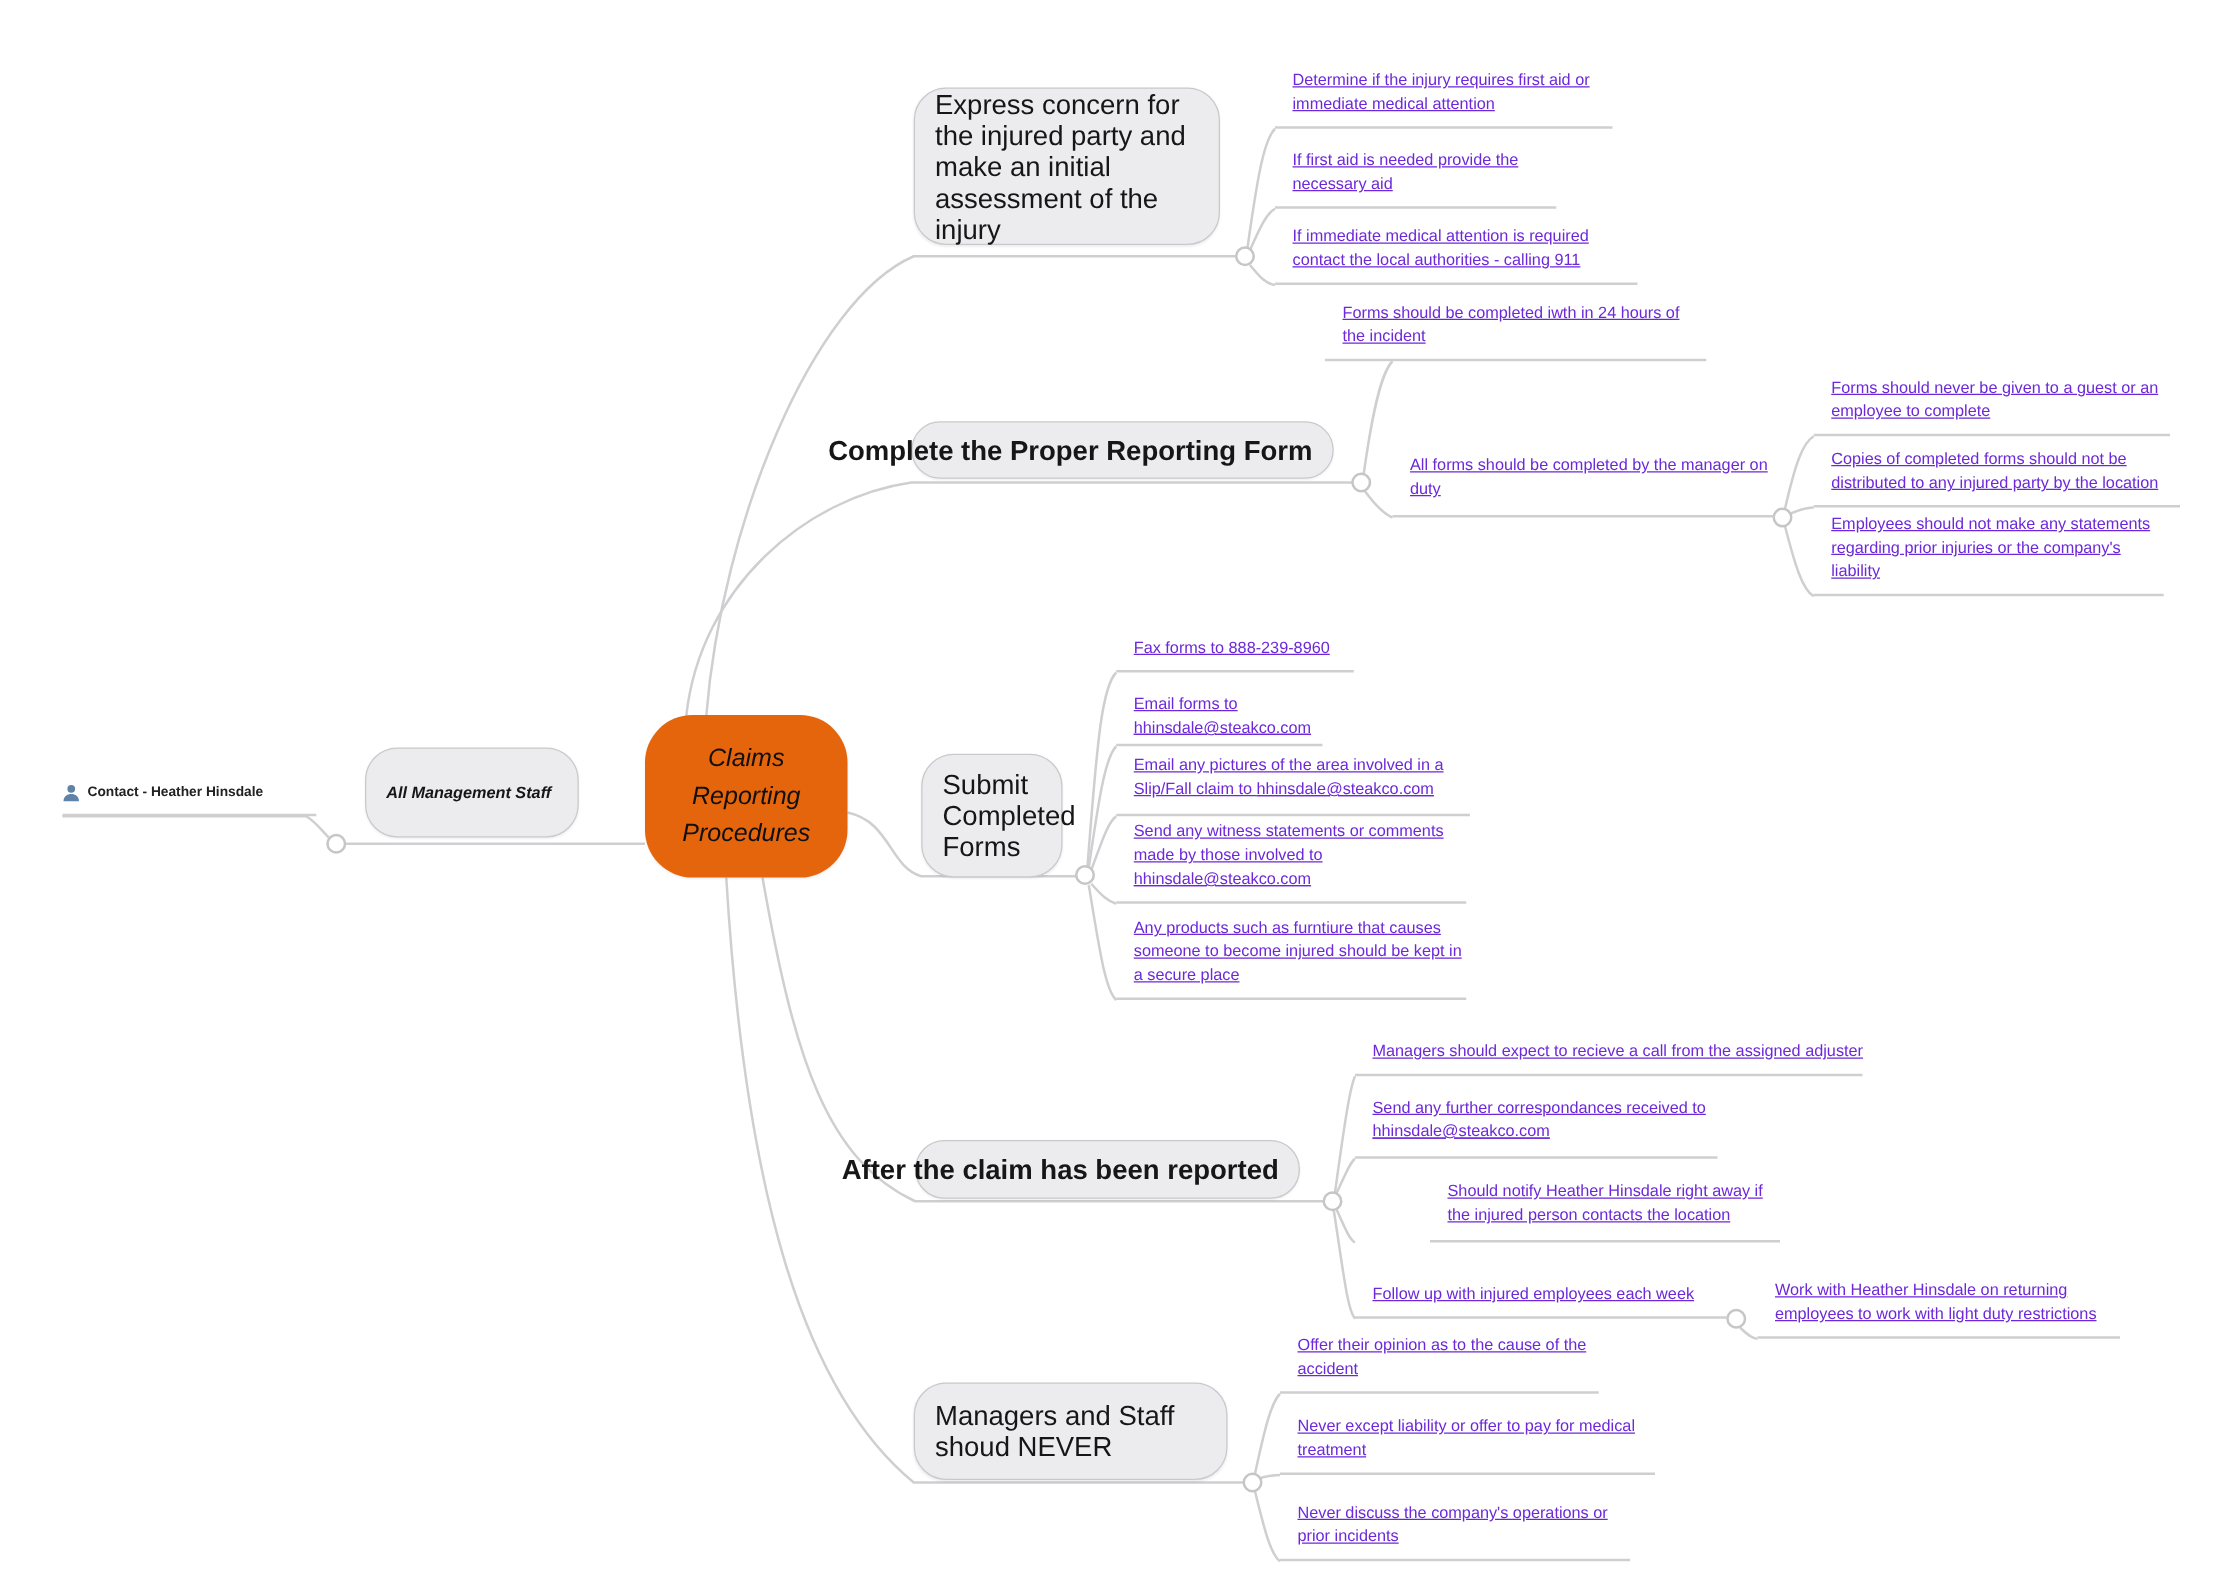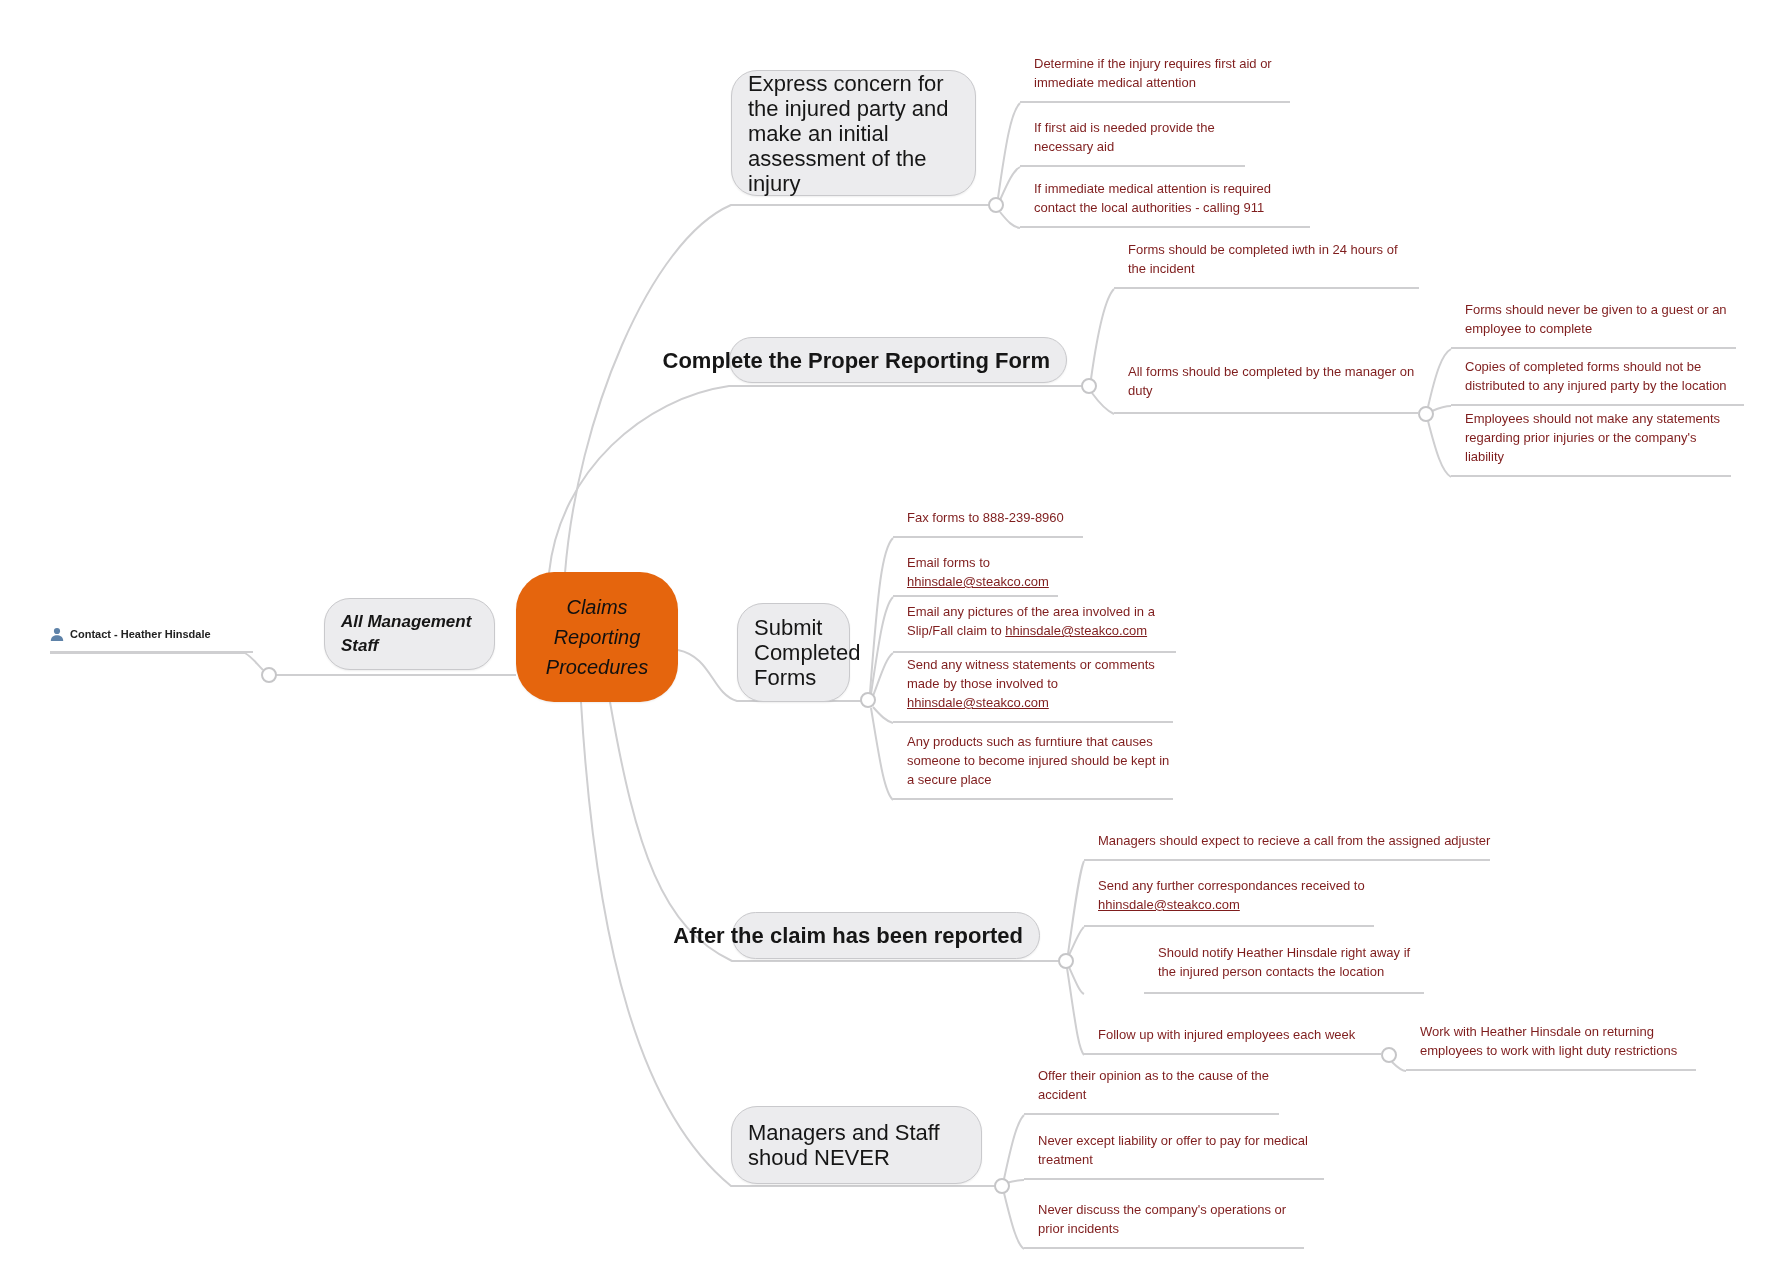--- a/index.html
+++ b/index.html
@@ -21,28 +21,29 @@
     display:flex;align-items:center;
     padding:12px 16px;font-size:22px;line-height:25px;color:#161616;
     cursor:pointer;
   }
   .node.pill{border-radius:24px;white-space:nowrap;justify-content:flex-end;font-weight:bold;}
   .node.root{
     background:#e5650d;border:none;border-radius:38px;
     justify-content:center;text-align:center;
     font-style:italic;font-size:20px;line-height:30px;color:#101010;
   }
-  .node.mgmt{font-weight:bold;font-style:italic;font-size:17px;line-height:24px;margin-left:32px;}
+  .node.mgmt{font-weight:bold;font-style:italic;font-size:13px;line-height:24px;}
 
   .leaf{
     position:absolute;box-sizing:border-box;
     border-bottom:2px solid #cfcfd1;
     padding:0 2px 9px 14px;
-    font-size:13px;line-height:19px;color:#7f1d1d;
+    font-size:13px;line-height:19px;color:#6d28d9;
     cursor:pointer;
+    text-decoration:underline;
   }
   .leaf .lnk{text-decoration:underline;cursor:pointer;}
   .nowrap{white-space:nowrap;}
 
   .contact-leaf{
     position:absolute;box-sizing:border-box;
     border-bottom:2px solid #cfcfd1;
     padding:0 0 8px 0;
     font-size:11px;line-height:18px;color:#222;
     display:flex;align-items:center;gap:6px;cursor:pointer;font-weight:bold;
@@ -130,21 +131,21 @@
   <div class="leaf" style="left:1020px;bottom:1105px;width:225px;">
     <span>If first aid is needed provide the necessary aid</span>
   </div>
   <div class="leaf" style="left:1020px;bottom:1044px;width:290px;">
     <span>If immediate medical attention is required contact the local authorities - calling 911</span>
   </div>
 
   <div class="node pill" style="left:729px;top:337px;width:338px;height:46px;">
     <span>Complete the Proper Reporting Form</span>
   </div>
-  <div class="leaf" style="left:1114px;bottom:983px;width:305px;">
+  <div class="leaf" style="left:1060px;bottom:983px;width:305px;">
     <span>Forms should be completed iwth in 24 hours of the incident</span>
   </div>
   <div class="leaf" style="left:1114px;bottom:858px;width:305px;padding-bottom:12px;">
     <span>All forms should be completed by the manager on duty</span>
   </div>
   <div class="leaf" style="left:1451px;bottom:923px;width:285px;">
     <span>Forms should never be given to a guest or an employee to complete</span>
   </div>
   <div class="leaf" style="left:1451px;bottom:866px;width:293px;">
     <span>Copies of completed forms should not be distributed to any injured party by the location</span>

